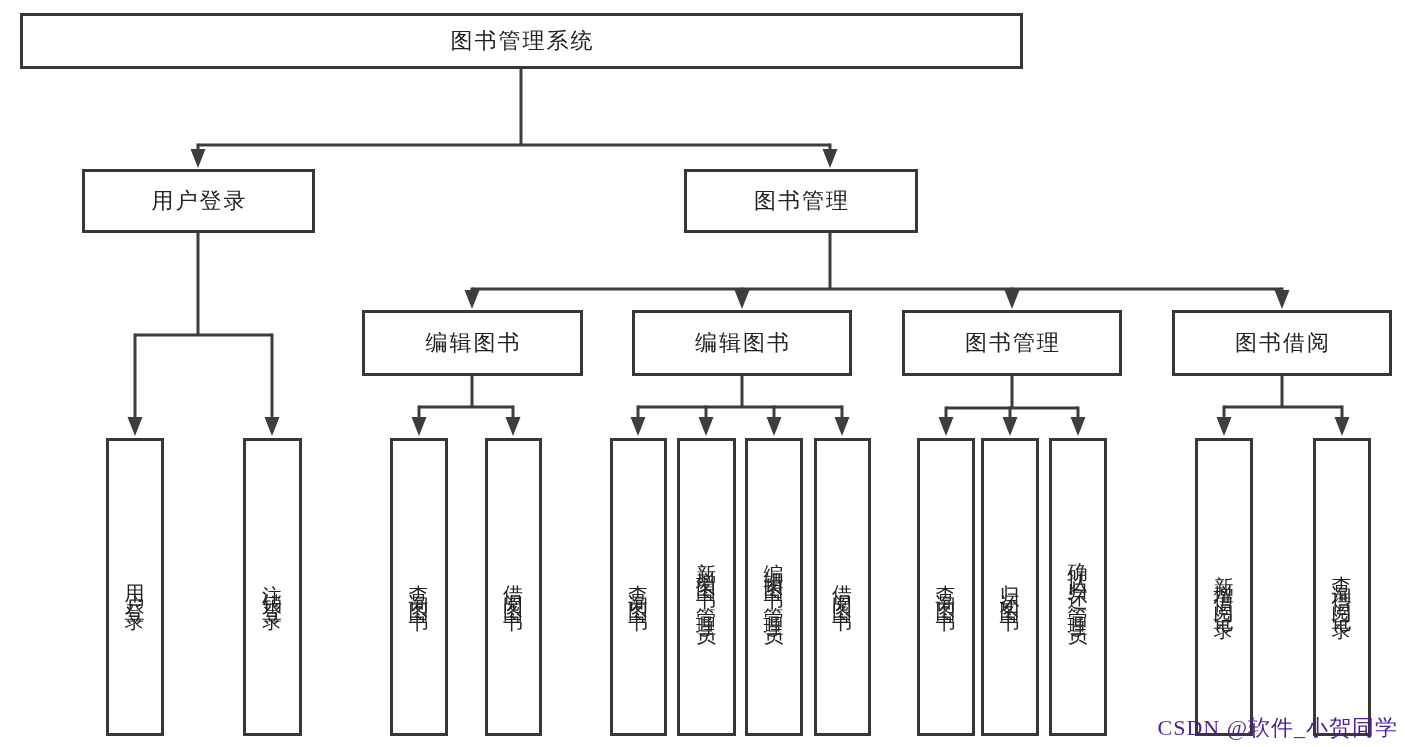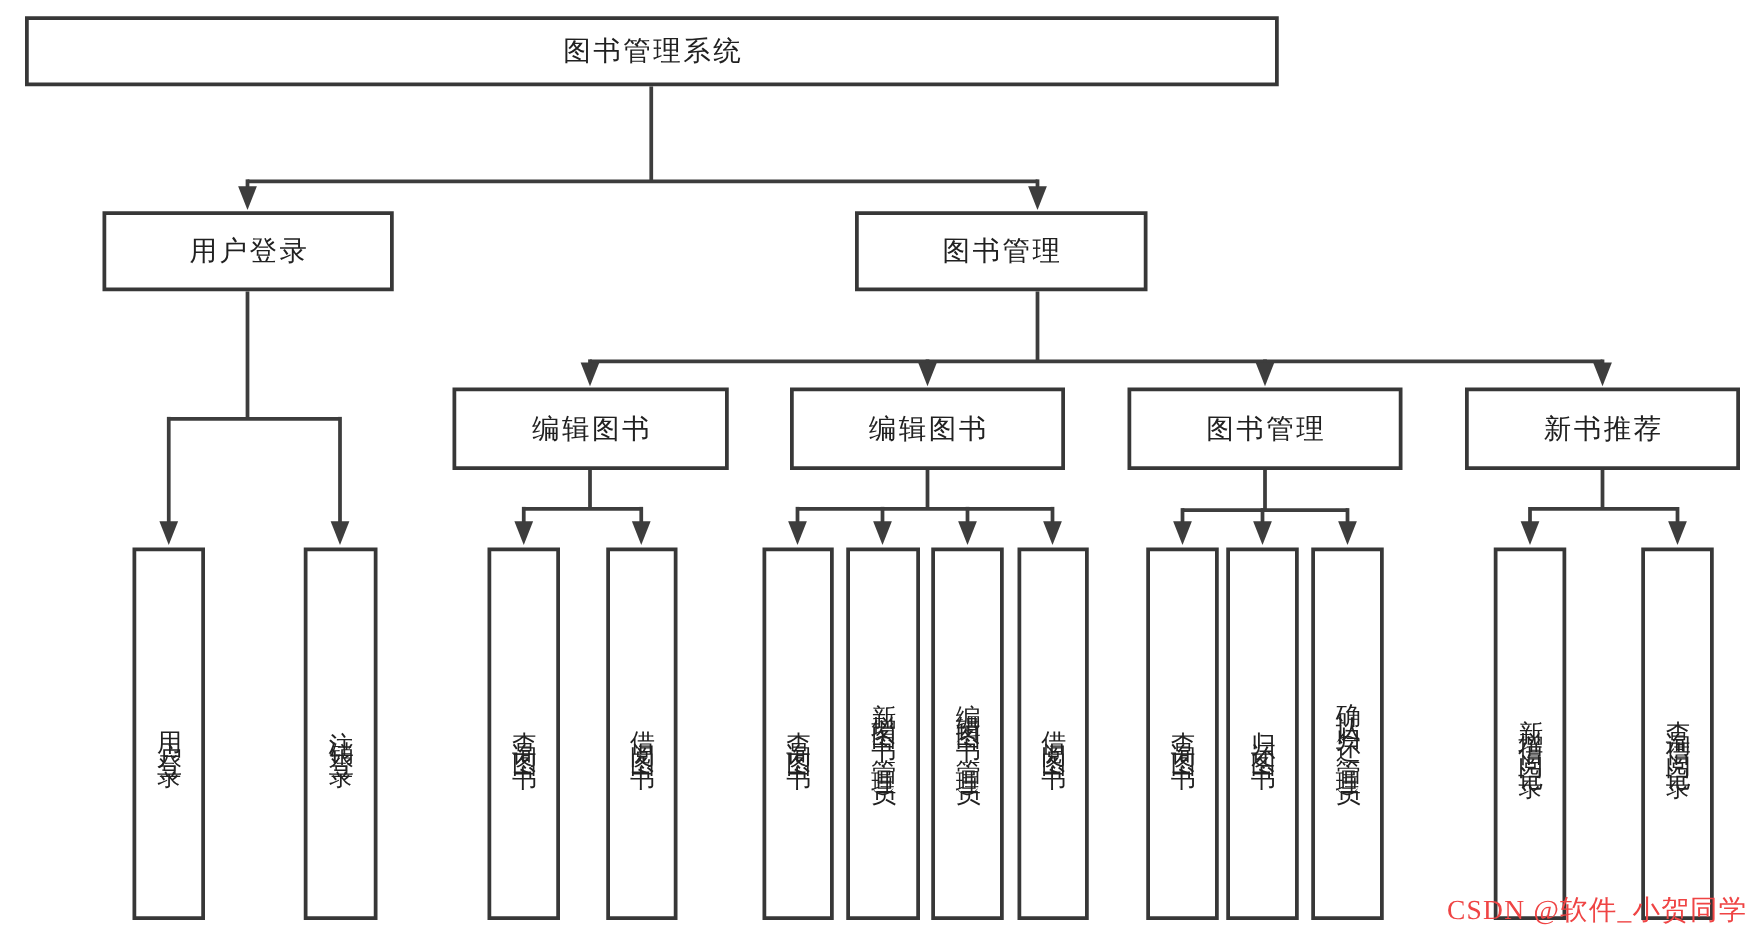--- a/index.html
+++ b/index.html
@@ -49,21 +49,21 @@
   }
   .node.h .node-label {
     line-height: 1;
     transform: translateX(1px);
   }
   .watermark {
     position: absolute;
     right: 7px;
     bottom: 4px;
     font-size: 22px;
-    color: #ef4444;
+    color: #4c1d95;
     letter-spacing: 1px;
     z-index: 5;
     white-space: nowrap;
   }
 </style>
 </head>
 <body>
 
 <div class="canvas">
   <svg class="connector-svg" xmlns="http://www.w3.org/2000/svg" viewBox="0 0 1405 747">
@@ -133,21 +133,21 @@
       <div class="node h" style="left: 362px; top: 310px; width: 221px; height: 66px;">
         <span class="node-label">编辑图书</span>
       </div>
       <div class="node h" style="left: 632px; top: 310px; width: 220px; height: 66px;">
         <span class="node-label">编辑图书</span>
       </div>
       <div class="node h" style="left: 902px; top: 310px; width: 220px; height: 66px;">
         <span class="node-label">图书管理</span>
       </div>
       <div class="node h" style="left: 1172px; top: 310px; width: 220px; height: 66px;">
-        <span class="node-label">新书推荐</span>
+        <span class="node-label">图书借阅</span>
       </div>
       <div class="node v" style="left: 106px; top: 438px; width: 58px; height: 298px;">
         <span class="node-label">用户登录</span>
       </div>
       <div class="node v" style="left: 243px; top: 438px; width: 59px; height: 298px;">
         <span class="node-label">注销登录</span>
       </div>
       <div class="node v" style="left: 390px; top: 438px; width: 58px; height: 298px;">
         <span class="node-label">查询图书</span>
       </div>

